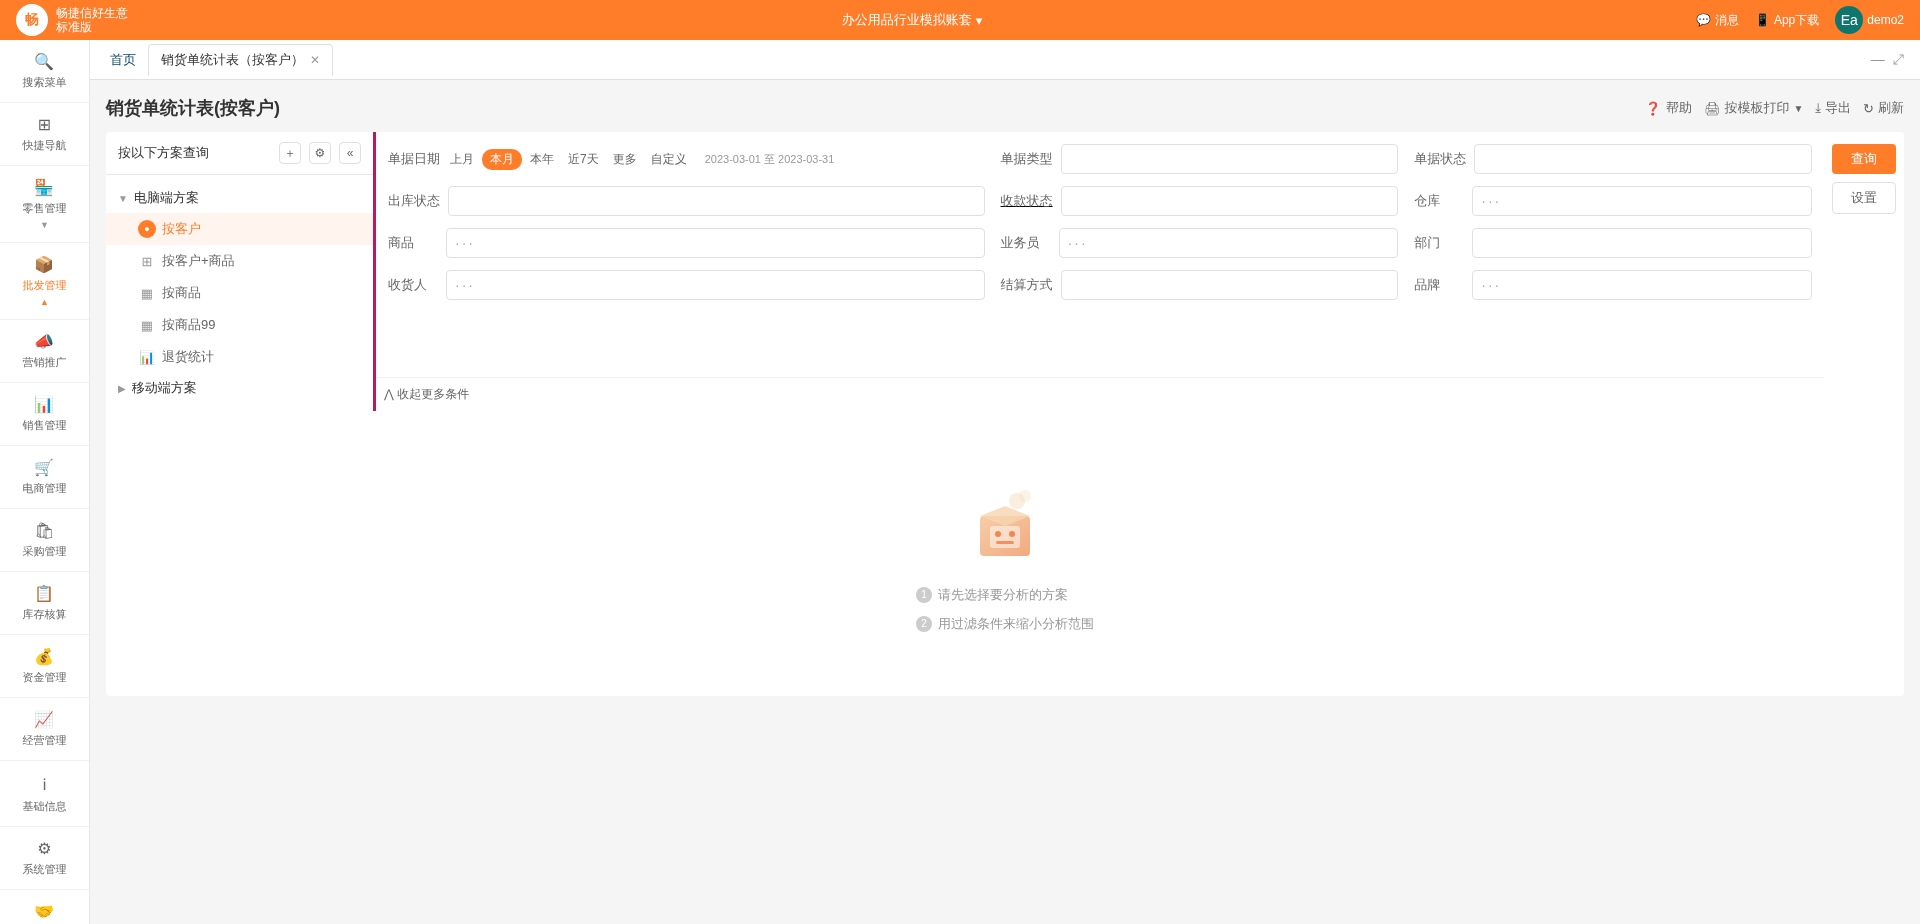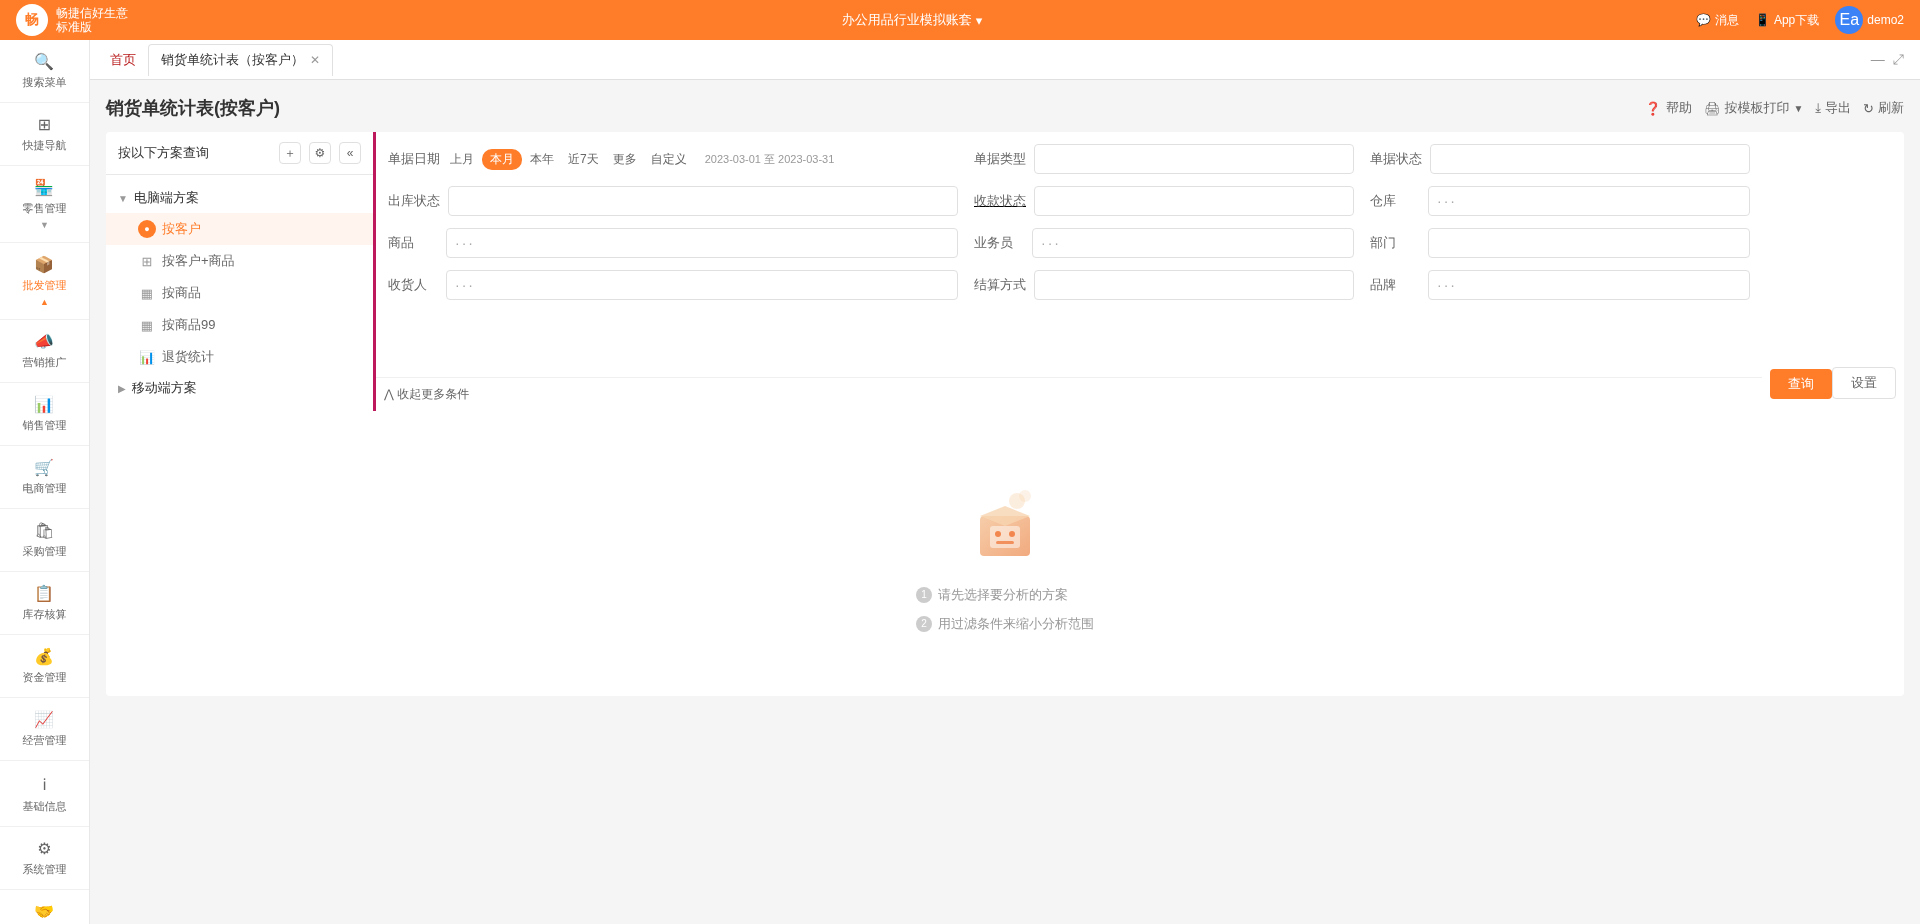--- a/index.html
+++ b/index.html
@@ -15,33 +15,33 @@
     .page-content { flex: 1; overflow: auto; padding: 16px; background: #f5f5f5; }
 
     
     .logo-area { display: flex; align-items: center; gap: 8px; }
     .logo-icon { width: 32px; height: 32px; background: #fff; border-radius: 50%; display: flex; align-items: center; justify-content: center; }
     .logo-icon span { color: #ff7c29; font-size: 14px; font-weight: bold; }
     .logo-text { color: #fff; font-size: 12px; line-height: 1.2; }
     .header-title { color: #fff; font-size: 13px; display: flex; align-items: center; gap: 4px; }
     .header-right { display: flex; align-items: center; gap: 16px; }
     .header-btn { color: #fff; font-size: 12px; display: flex; align-items: center; gap: 4px; cursor: pointer; }
-    .avatar { width: 28px; height: 28px; border-radius: 50%; background: #3b82f6; display: flex; align-items: center; justify-content: center; color: #fff; font-size: 16px; }
+    .avatar { width: 28px; height: 28px; border-radius: 50%; background: #0f766e; display: flex; align-items: center; justify-content: center; color: #fff; font-size: 14px; }
 
     
     .sidebar-item { display: flex; flex-direction: column; align-items: center; padding: 12px 4px; cursor: pointer; font-size: 11px; color: #666; gap: 4px; border-bottom: 1px solid #f0f0f0; }
     .sidebar-item.active { color: #ff7c29; }
     .sidebar-icon { font-size: 16px; }
 
     
     .tab-item { height: 32px; padding: 0 12px; display: flex; align-items: center; gap: 6px; font-size: 13px; cursor: pointer; border-radius: 4px 4px 0 0; }
     .tab-item.home { color: #666; }
     .tab-item.active { background: #fff; color: #333; border: 1px solid #e0e0e0; border-bottom: none; }
     .tab-close { color: #999; font-size: 12px; cursor: pointer; }
-    .tab-item.home { background: transparent; color: #b91c1c; }
+    .tab-item.home { background: transparent; color: #0c4a6e; }
 
     
     .page-header { display: flex; align-items: center; justify-content: space-between; margin-bottom: 12px; }
     .page-title { font-size: 18px; font-weight: bold; color: #333; }
     .page-actions { display: flex; align-items: center; gap: 12px; }
     .page-action-btn { display: flex; align-items: center; gap: 4px; font-size: 13px; color: #666; cursor: pointer; }
 
     
     .card { background: #fff; border-radius: 4px; overflow: hidden; }
 
@@ -71,21 +71,21 @@
     .filter-input-dots { color: #aaa; font-size: 14px; letter-spacing: 2px; }
     
     .date-filter { display: flex; align-items: center; gap: 4px; flex: 1; }
     .date-label { font-size: 13px; color: #666; white-space: nowrap; }
     .date-options { display: flex; align-items: flex-end; gap: 2px; }
     .date-opt { font-size: 12px; color: #666; padding: 2px 6px; cursor: pointer; border-radius: 2px; }
     .date-opt.active { background: #ff7c29; color: #fff; border-radius: 10px; padding: 2px 8px; }
     .date-range { font-size: 11px; color: #999; margin-left: 8px; }
 
     
-    .action-btns { display: flex; flex-direction: row; gap: 0; padding: 12px 8px; flex-shrink: 0; align-items: flex-end; }
+    .action-btns { display: flex; flex-direction: column; gap: 8px; padding: 12px 8px; flex-shrink: 0; }
     .btn-query { background: #ff7c29; color: #fff; border: none; border-radius: 4px; padding: 6px 18px; font-size: 13px; cursor: pointer; white-space: nowrap; }
     .btn-setting { background: #fff; color: #666; border: 1px solid #e0e0e0; border-radius: 4px; padding: 6px 18px; font-size: 13px; cursor: pointer; white-space: nowrap; }
 
     
     .collapse-bar { padding: 8px; color: #666; font-size: 12px; cursor: pointer; border-top: 1px solid #f0f0f0; }
 
     
     .empty-state { display: flex; flex-direction: column; align-items: center; justify-content: center; padding: 60px; gap: 12px; }
     .empty-icon { width: 100px; height: 100px; }
     .empty-tips { color: #999; font-size: 13px; line-height: 1.8; }

